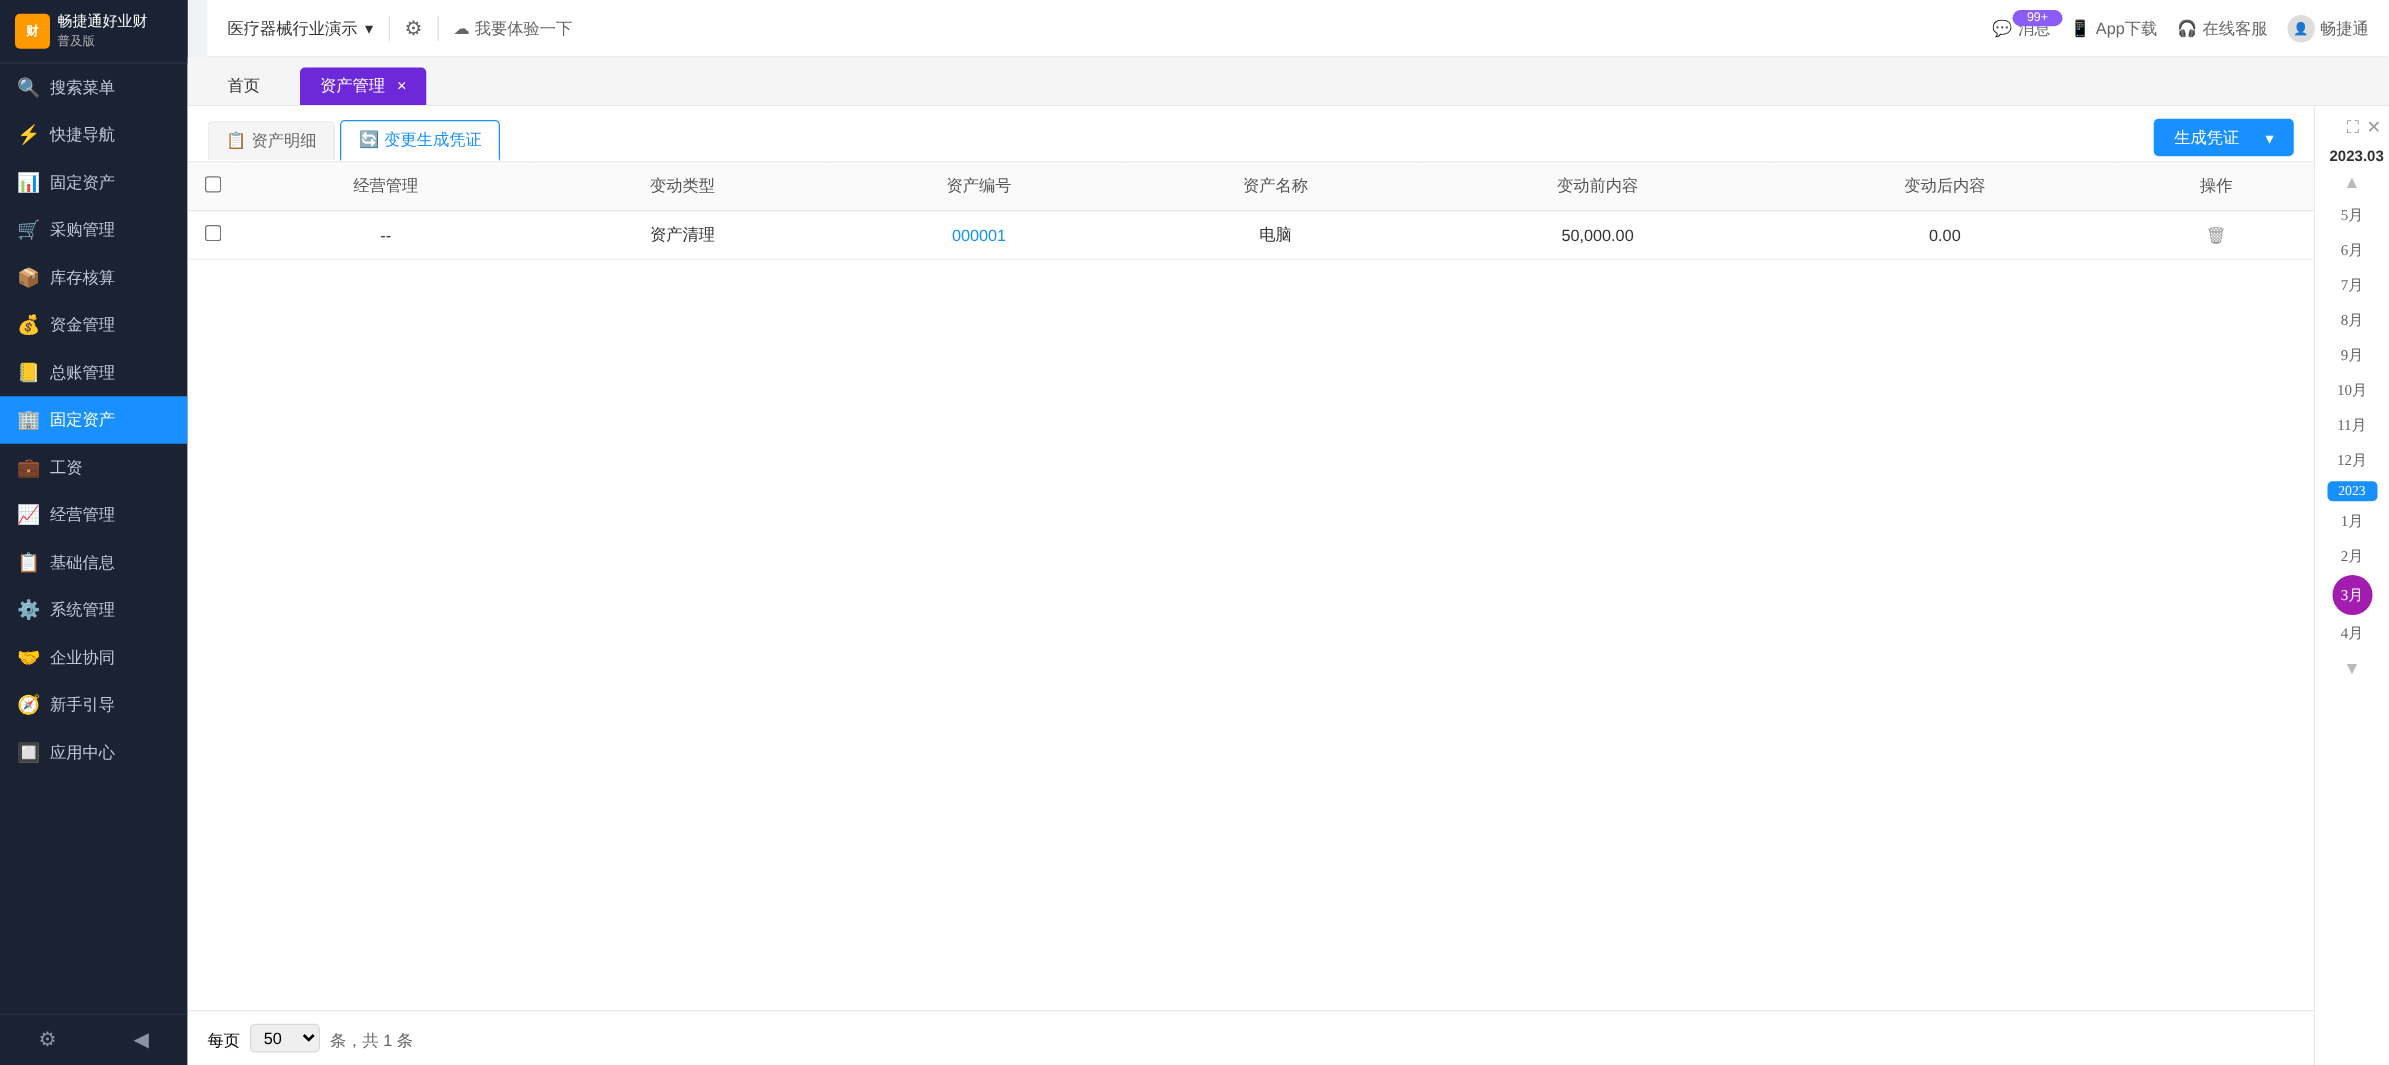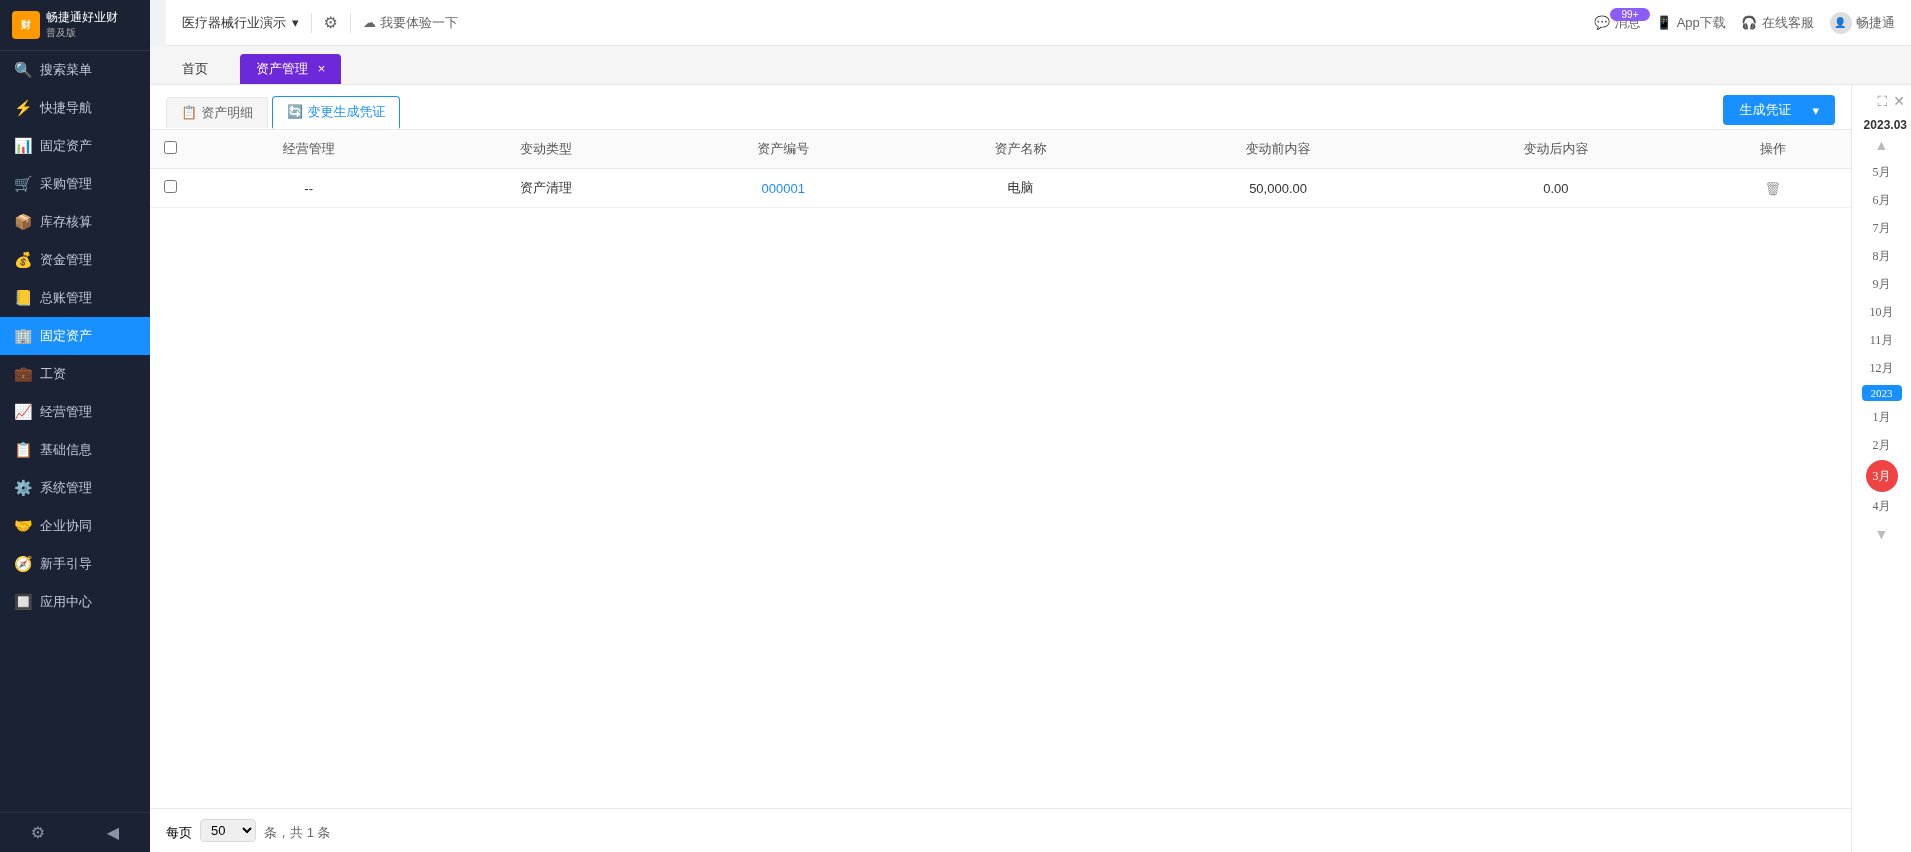--- a/index.html
+++ b/index.html
@@ -258,21 +258,21 @@
       text-align: center;
       padding: 5px 2px;
       font-size: 12px;
       color: #666;
       cursor: pointer;
       border-radius: 4px;
       margin: 1px 0;
       font-family: Liberation Serif, serif;
     }
     .month-item.active {
-      background: #ef4444;
+      background: #a21caf;
       color: #fff;
       border-radius: 50%;
       width: 32px;
       height: 32px;
       display: flex; align-items: center; justify-content: center;
       margin: 1px auto;
     }
     .month-item.year-tag {
       background: #1890ff;
       color: #fff;

